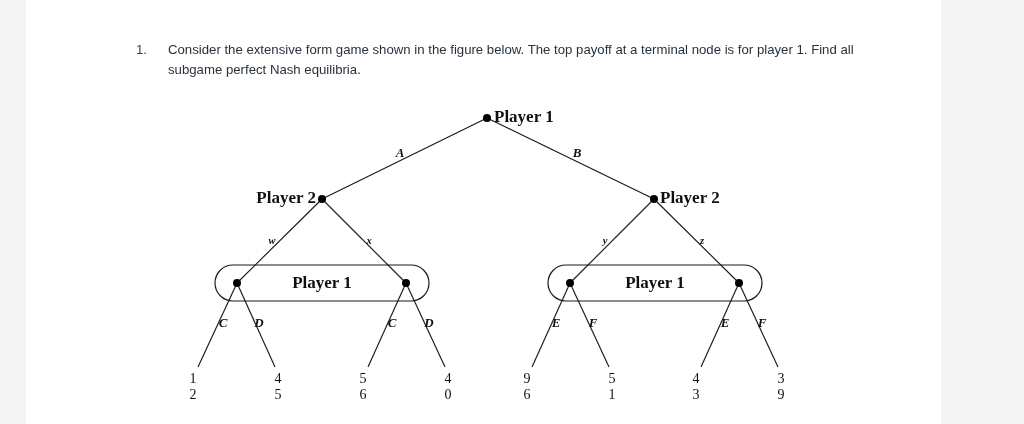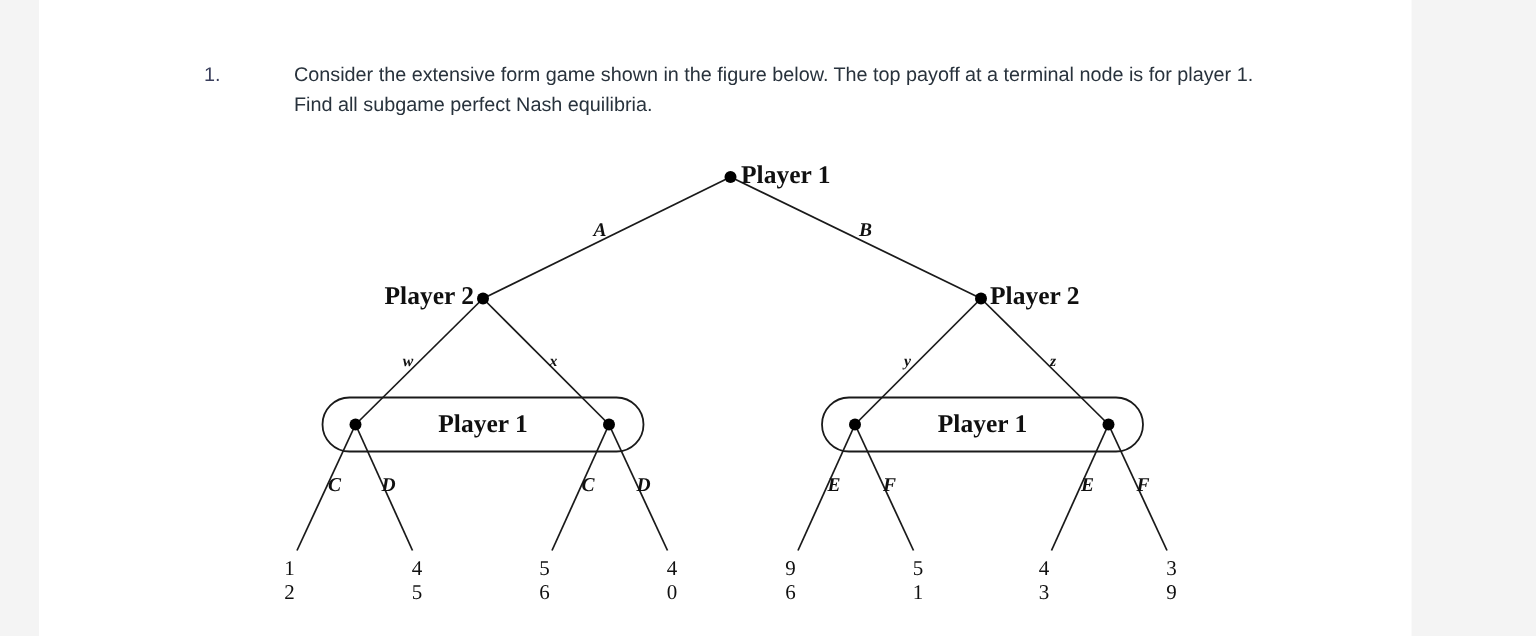--- a/index.html
+++ b/index.html
@@ -24,21 +24,21 @@
     align-items:flex-start;
     color:#28323c;
     font-size:13.2px;
     line-height:1.55;
   }
   #q-number {
     width:32px;
     flex:0 0 32px;
     color:#3a3f5c;
   }
-  #q-text { flex:1;margin-left:28px; }
+  #q-text { flex:1; }
   
   #tree {
     position:absolute;
     left:0; top:0;
     width:915px; height:364px;
   }
   svg { display:block; }
   text { fill:#101010; }
   .node-label {
     font-family:"Liberation Serif", serif;

